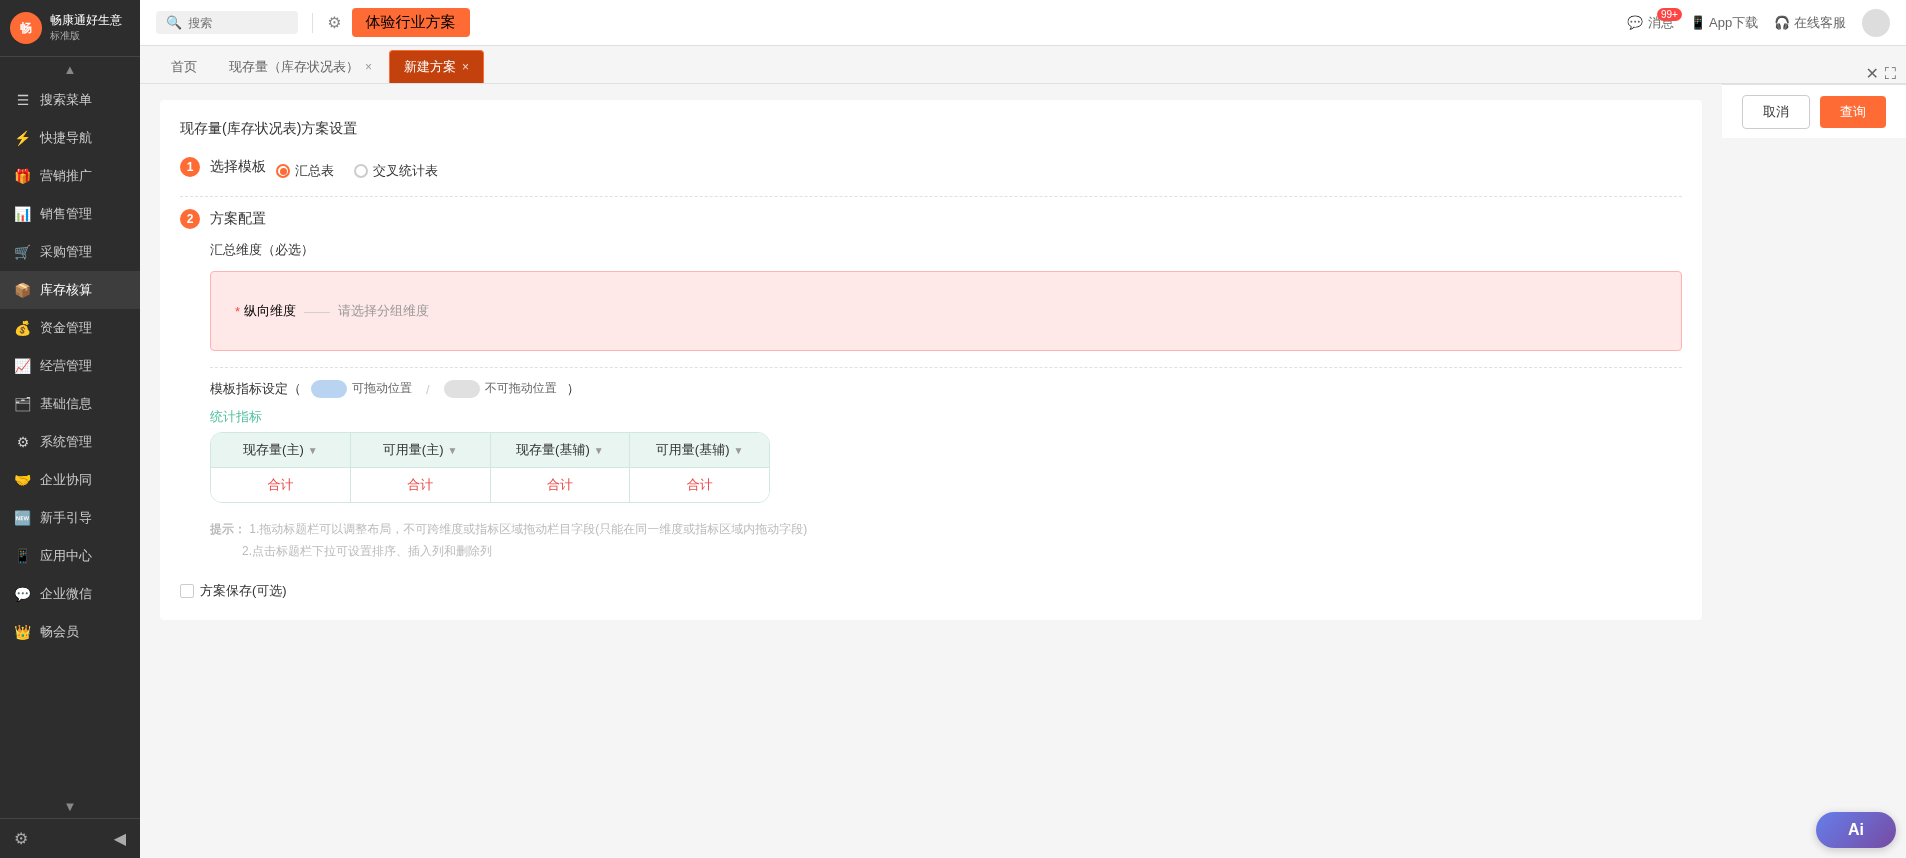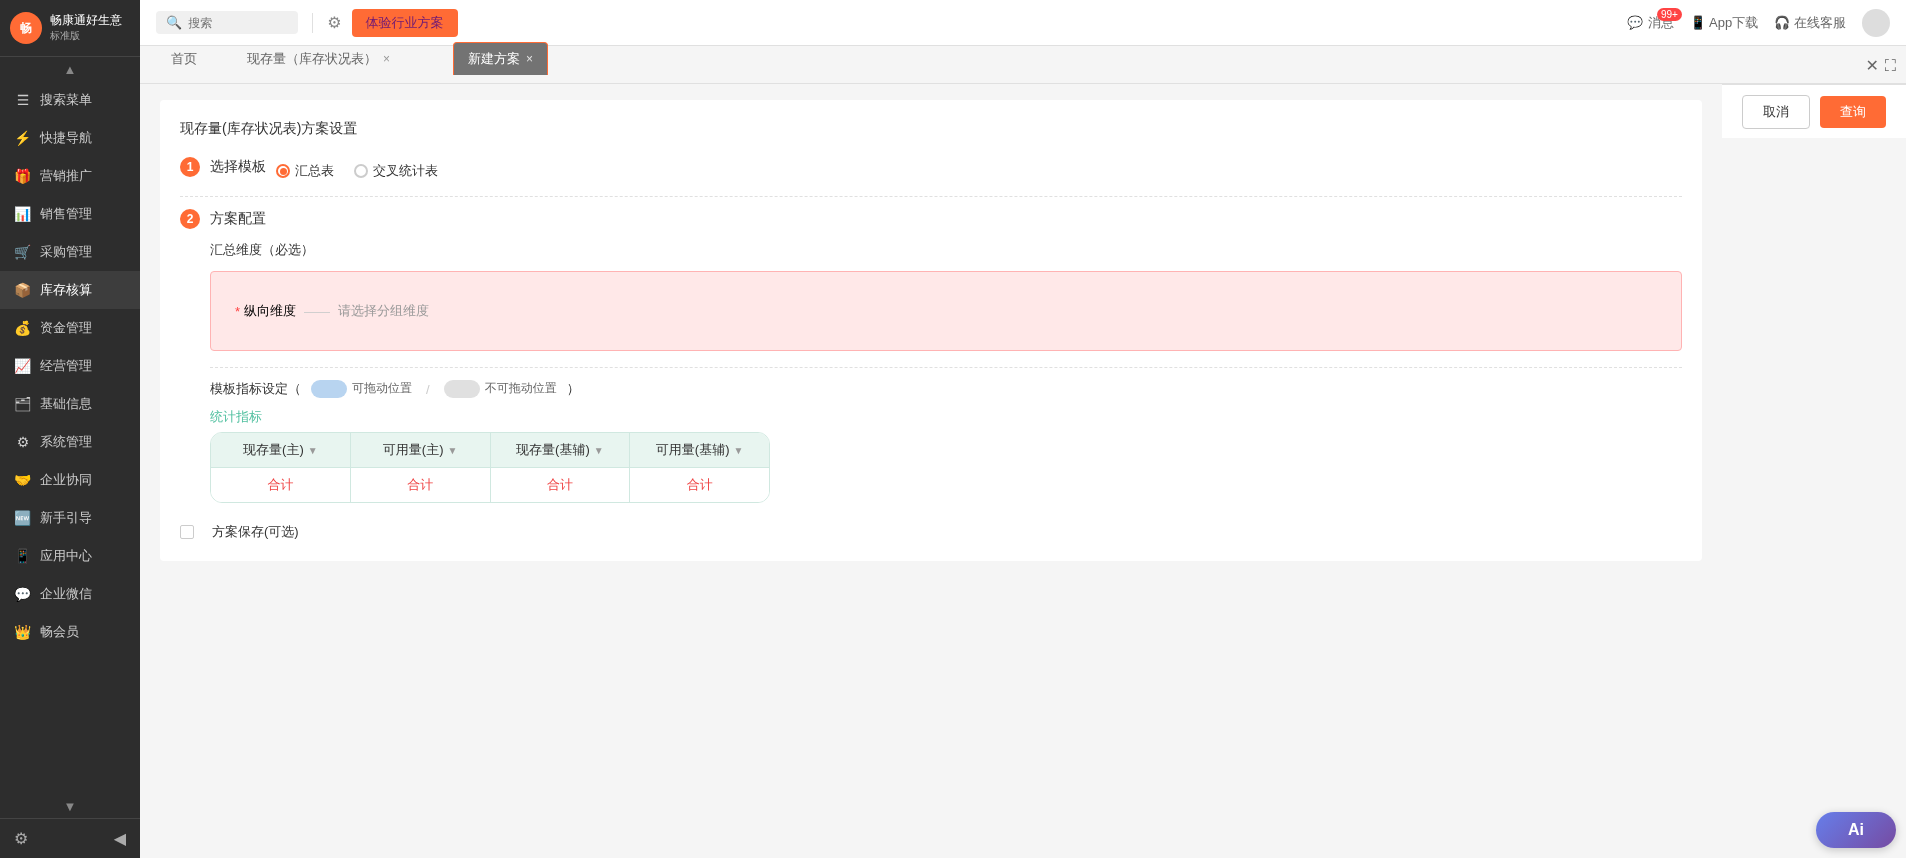--- a/index.html
+++ b/index.html
@@ -61,40 +61,40 @@
       flex-shrink: 0;
     }
     .topbar-search {
       background: #f0f0f0; border-radius: 4px; padding: 4px 10px;
       display: flex; align-items: center; gap: 6px; min-width: 140px;
     }
     .topbar-search input { background: transparent; border: none; outline: none; font-size: 12px; color: #8b5cf6; width: 100px; }
     .topbar-divider { width: 1px; height: 20px; background: #e0e0e0; margin: 0 4px; }
     .topbar-gear { color: #888; cursor: pointer; font-size: 16px; }
     .topbar-btn {
-      background: #ff6b35; color: #701a75; border: none; border-radius: 4px;
-      padding: 5px 14px; cursor: pointer; font-size: 13px;
+      background: #ff6b35; color: #000000; border: none; border-radius: 4px;
+      padding: 5px 14px; cursor: pointer; font-size: 15px;
     }
     .topbar-right { margin-left: auto; display: flex; align-items: center; gap: 16px; color: #666; font-size: 13px; }
     .topbar-badge { position: relative; display: inline-flex; align-items: center; gap: 4px; }
     .badge-count { background: #ff4444; color: white; font-size: 10px; padding: 1px 4px; border-radius: 8px; position: absolute; top: -6px; right: -8px; }
 
     
     .tabbar {
       height: 38px; background: #f5f5f5; border-bottom: 1px solid #e0e0e0;
-      display: flex; align-items: flex-end; padding: 0 0 8px 16px; flex-shrink: 0; gap: 18px;
+      display: flex; align-items: flex-end; padding: 0 0 0 16px; flex-shrink: 0;
     }
     .tab {
       padding: 7px 14px; cursor: pointer; font-size: 13px; color: #666;
       border: 1px solid transparent; border-bottom: none; border-radius: 4px 4px 0 0;
       display: flex; align-items: center; gap: 6px; margin-right: 2px;
     }
     .tab.active { background: #fff; border-color: #e0e0e0; color: #333; }
     .tab-close { color: #999; font-size: 12px; cursor: pointer; }
-    .tab.new-plan { background: #737373; color: white; border-color: #ff6b35; margin-left: 28px; }
+    .tab.new-plan { background: #c2410c; color: white; border-color: #ff6b35; }
     .tab.new-plan .tab-close { color: rgba(255,255,255,0.8); }
 
     
     .content {
       flex: 1; overflow-y: auto; padding: 16px 20px; background: #f5f5f5;
     }
     .content-panel { background: #fff; border-radius: 4px; padding: 20px; }
     .panel-title { font-size: 14px; color: #333; margin-bottom: 16px; }
 
     
@@ -163,21 +163,21 @@
       flex: 1; padding: 8px 12px; text-align: center; font-size: 13px; color: #ef4444;
       border-right: 1px solid #d0e8e0; border-top: 1px solid #d0e8e0;
     }
     .stats-data-cell:last-child { border-right: none; }
 
     
     .tips { margin-top: 16px; font-size: 12px; color: #bbb; line-height: 1.8; }
     .tips-title { font-weight: bold; }
 
     
-    .save-option { display: flex; align-items: center; gap: 18px; font-size: 13px; color: #333; margin-top: 20px; }
+    .save-option { display: flex; align-items: center; gap: 6px; font-size: 13px; color: #333; margin-top: 20px; }
     .checkbox-box { width: 14px; height: 14px; border: 1px solid #ccc; border-radius: 2px; }
 
     
     .footer {
       height: 54px; background: #fff; border-top: 1px solid #e0e0e0;
       display: flex; align-items: center; justify-content: flex-end;
       padding: 0 20px; gap: 10px; flex-shrink: 0;
     }
     .btn-cancel {
       padding: 7px 20px; border: 1px solid #ccc; background: #fff; border-radius: 4px;
@@ -405,20 +405,25 @@
                 </div>
                 <div class="stats-data-row">
                   <div class="stats-data-cell">合计</div>
                   <div class="stats-data-cell">合计</div>
                   <div class="stats-data-cell">合计</div>
                   <div class="stats-data-cell">合计</div>
                 </div>
               </div>
             </div>
 
+            <div class="tips">
+              <span class="tips-title">提示：</span>
+              <span>1.拖动标题栏可以调整布局，不可跨维度或指标区域拖动栏目字段(只能在同一维度或指标区域内拖动字段)</span><br>
+              <span style="margin-left:32px;">2.点击标题栏下拉可设置排序、插入列和删除列</span>
+            </div>
 
           </div>
         </div>
 
         <div class="save-option">
           <div class="checkbox-box"></div>
           <span>方案保存(可选)</span>
         </div>
 
       </div>

